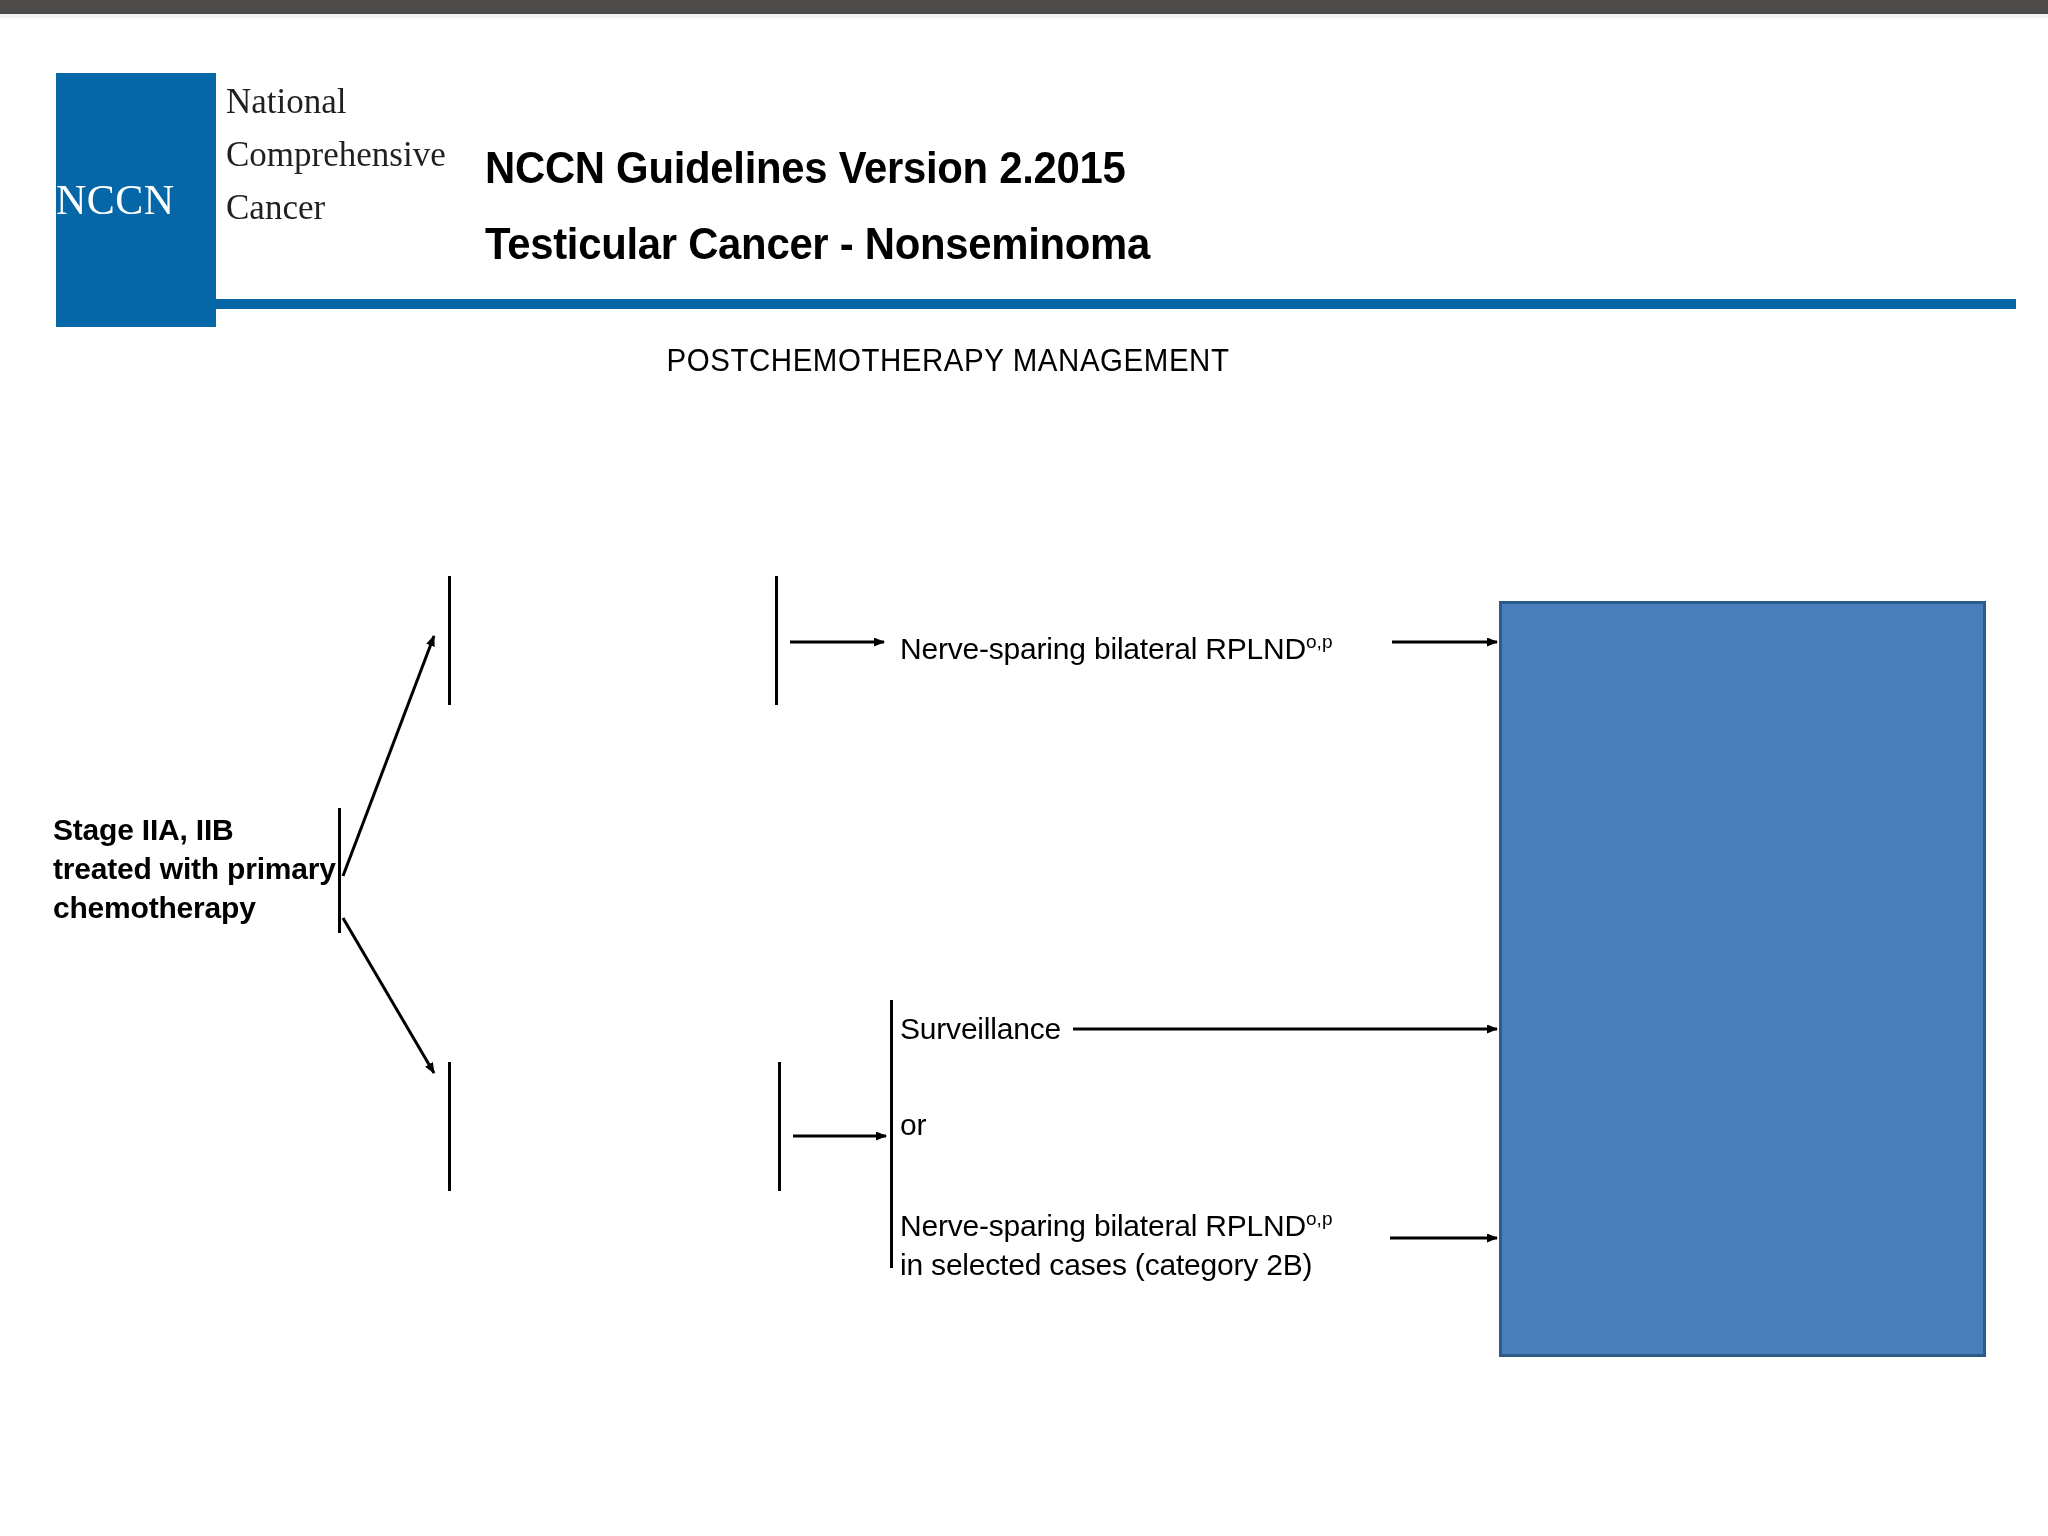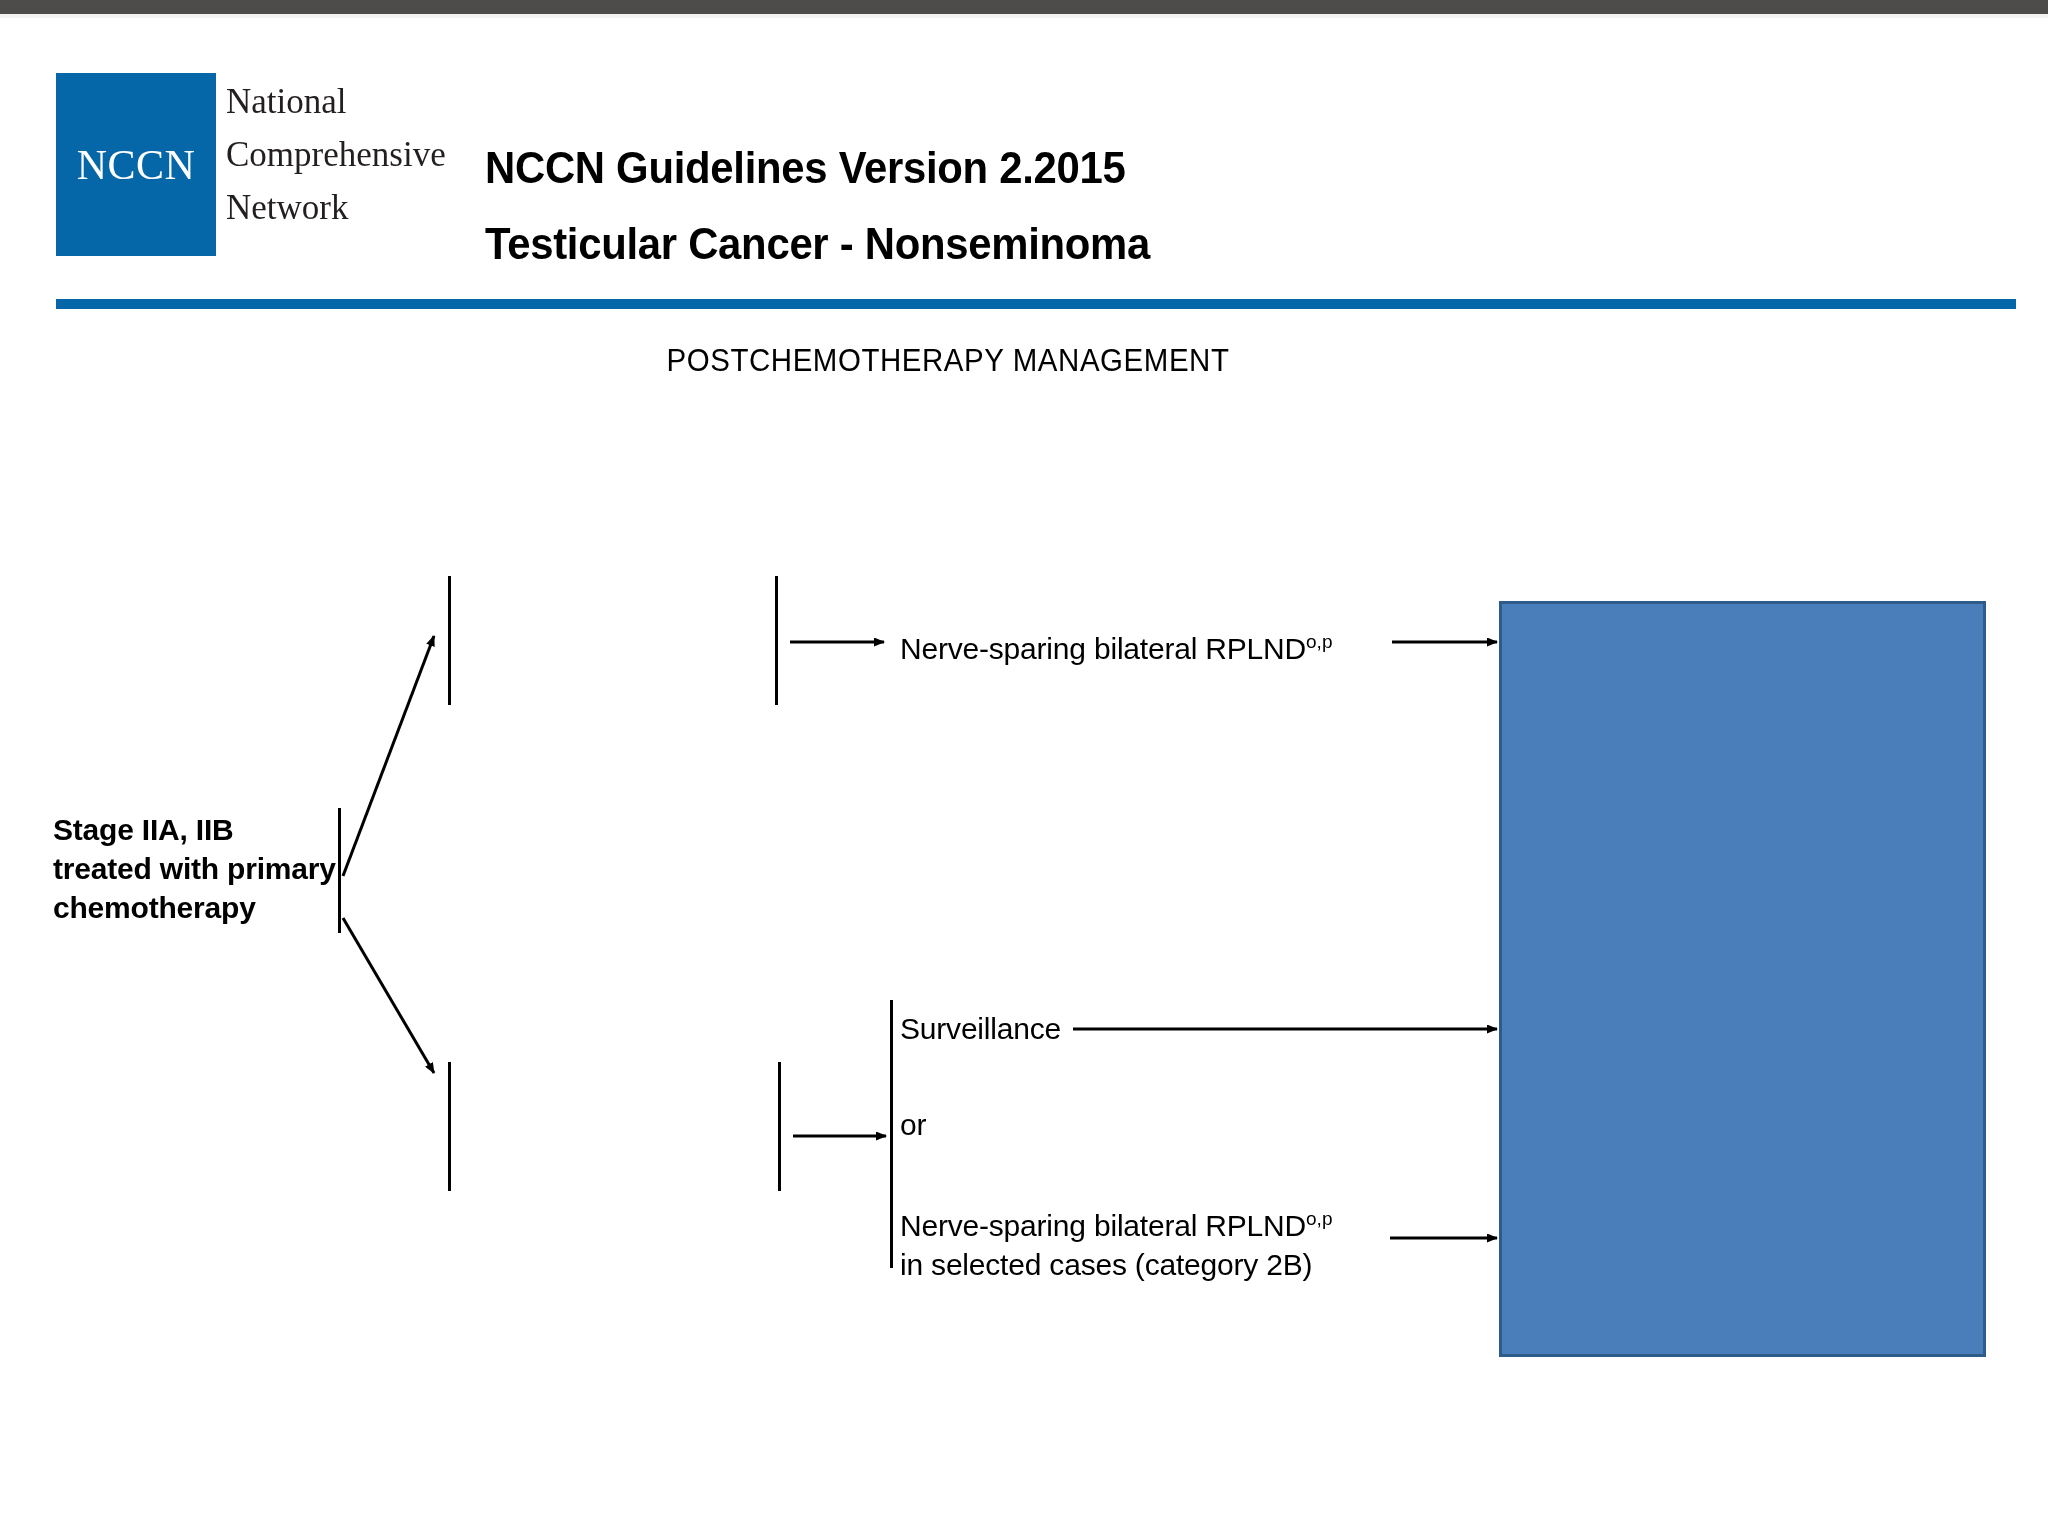--- a/index.html
+++ b/index.html
@@ -46,25 +46,25 @@
     top: 0; left: 0;
     width: 2048px;
     height: 280px;
   }
 
   .nccn-logo {
     position: absolute;
     left: 56px;
     top: 55px;
     width: 160px;
-    height: 183px;
+    height: 254px;
     background: #0567a8;
     display: flex;
     align-items: center;
-    justify-content: center;
+    justify-content: flex-start;
   }
   .nccn-logo-text {
     color: #ffffff;
     font-family: "Liberation Serif", serif;
     font-size: 42px;
     letter-spacing: 0.5px;
     line-height: 1;
   }
 
   .nccn-words {
@@ -201,21 +201,21 @@
 
   <div class="header">
 
     <div class="nccn-logo">
       <span class="nccn-logo-text">NCCN</span>
     </div>
 
     <div class="nccn-words">
       <div>National</div>
       <div>Comprehensive</div>
-      <div>Network</div>
+      <div>Cancer</div>
     </div>
 
     <div class="title-block">
       <div>NCCN Guidelines Version 2.2015</div>
       <div>Testicular Cancer - Nonseminoma</div>
     </div>
 
     <div class="header-links">
       <a>NCCN Guidelines Index</a>
       <a>Testicular Cancer TOC</a>

